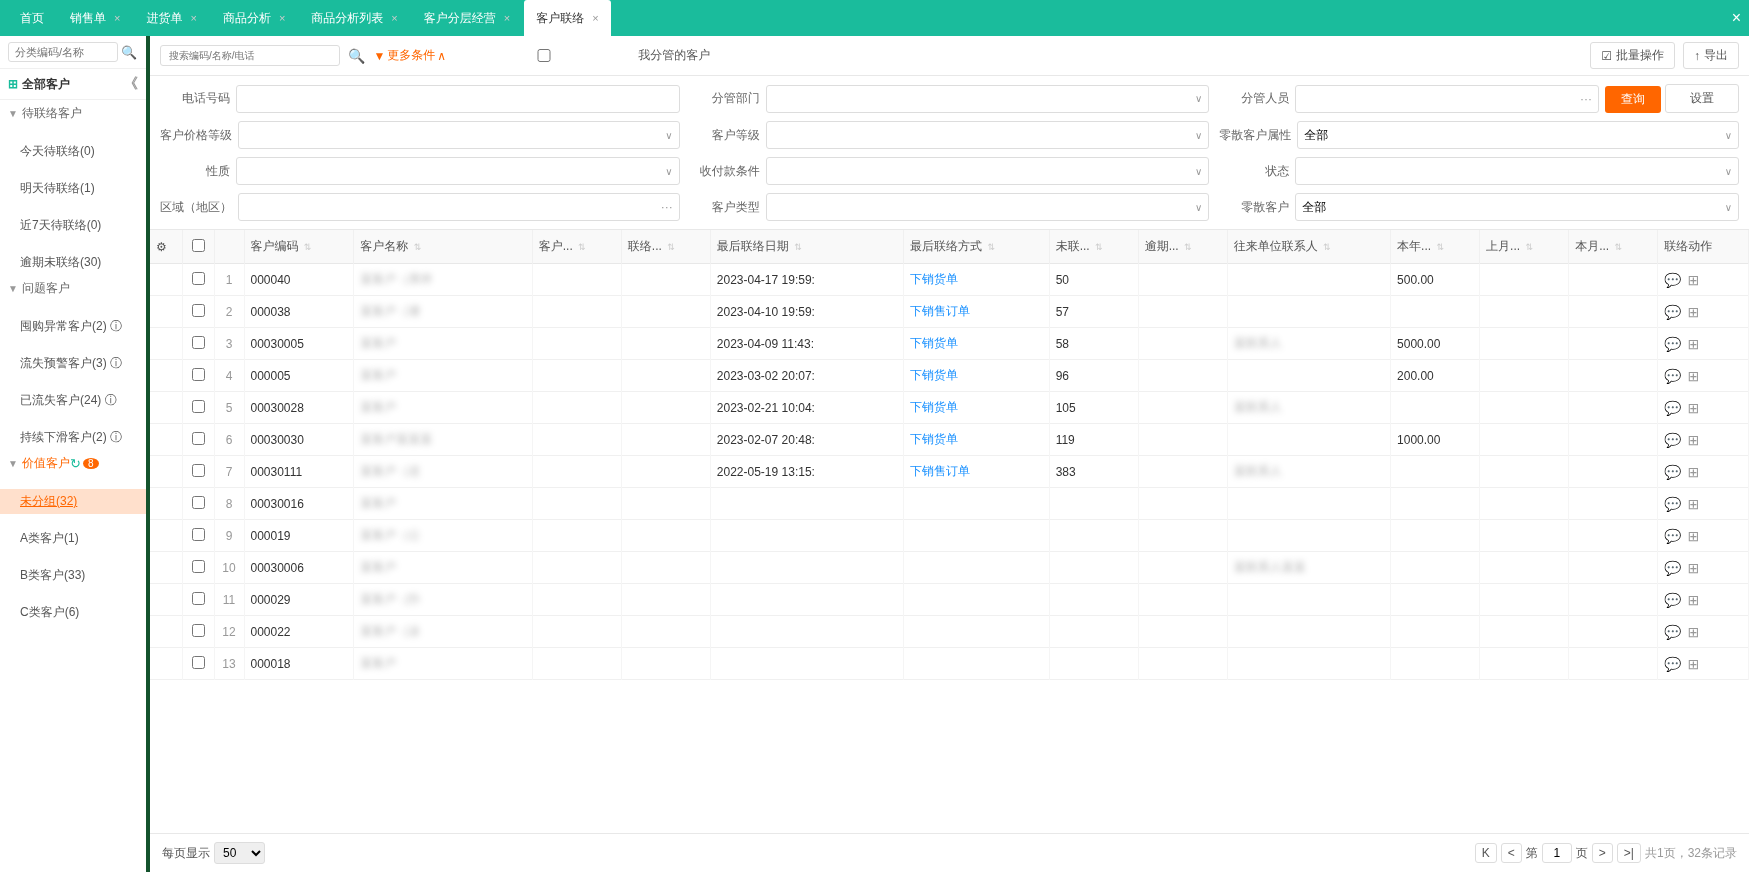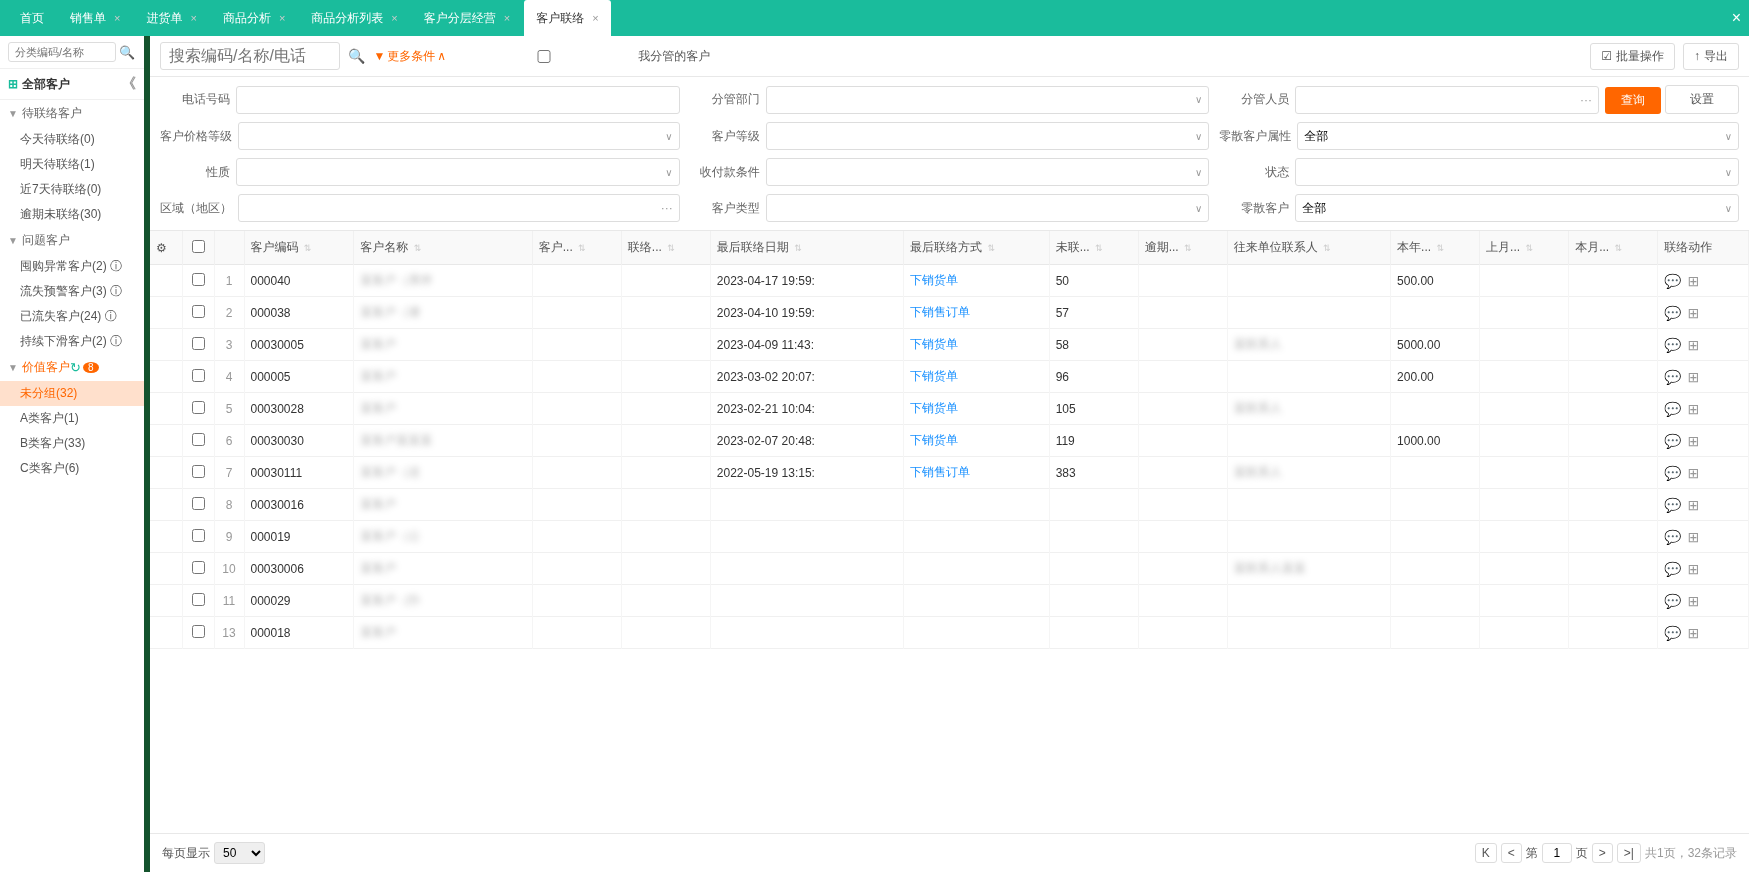--- a/index.html
+++ b/index.html
@@ -36,21 +36,21 @@
     .main-layout {
       display: flex;
       height: calc(100vh - 36px);
       overflow: hidden;
     }
 
     
     .sidebar {
       width: 150px;
       background: #fff;
-      border-right: 6px solid #14532d;
+      border-right: 4px solid #14532d;
       display: flex;
       flex-direction: column;
       overflow-y: auto;
       flex-shrink: 0;
     }
     .sidebar-search {
       display: flex;
       align-items: center;
       padding: 6px 8px;
       border-bottom: 1px solid #f0f0f0;
@@ -89,22 +89,23 @@
     .sidebar-group-label .arrow { margin-right: 4px; font-size: 10px; color: #999; }
     .sidebar-group-label.orange { color: #f60; }
 
     .sidebar-item {
       padding: 4px 8px 4px 20px;
       color: #555;
       cursor: pointer;
       white-space: nowrap;
       overflow: hidden;
       text-overflow: ellipsis;
-    }
-    .sidebar-item.active { background: #ffe0cc; color: #f60; }
+      margin-top: 12px;
+    }
+    .sidebar-item.active { background: #ffe0cc; color: #f60; text-decoration: underline; }
 
     
     .content-area {
       flex: 1;
       display: flex;
       flex-direction: column;
       overflow: hidden;
       background: #f5f5f5;
     }
 
@@ -373,21 +374,21 @@
     </div>
     <div class="sidebar-item active">未分组(32)</div>
     <div class="sidebar-item">A类客户(1)</div>
     <div class="sidebar-item">B类客户(33)</div>
     <div class="sidebar-item">C类客户(6)</div>
   </div>
 
   <div class="content-area">
 
     <div class="filter-bar">
-      <input type="text" style="border: 1px solid rgb(221, 221, 221); border-radius: 3px; padding: 4px 8px; width: 180px; font-size: 16px; outline: none;" placeholder="搜索编码/名称/电话">
+      <input type="text" style="border: 1px solid rgb(221, 221, 221); border-radius: 3px; padding: 4px 8px; width: 180px; font-size: 10px; outline: none;" placeholder="搜索编码/名称/电话">
       <span class="search-btn">🔍</span>
       <span class="more-conditions">
         <span style="color:#f60;">▼</span>
         <span style="color:#f60;">更多条件</span>
         <span style="color:#f60;">∧</span>
       </span>
       <label class="checkbox-label">
         <input type="checkbox" style="">
         <span>我分管的客户</span>
       </label>
@@ -769,20 +770,43 @@
     <td>
       <div class="td-actions">
         <span class="action-icon">💬</span>
         <span class="action-grid">⊞</span>
       </div>
     </td>
   </tr>
             <tr>
     <td class="settings-icon-cell"></td>
     <td class="checkbox-cell"><input type="checkbox" style=""></td>
+    <td class="td-index">12</td>
+    <td>000022</td>
+    <td><span class="td-blur">某客户（泳</span></td>
+    <td></td>
+    <td></td>
+    <td></td>
+    <td></td>
+    <td></td>
+    <td></td>
+    <td></td>
+    <td></td>
+    <td></td>
+    <td></td>
+    <td>
+      <div class="td-actions">
+        <span class="action-icon">💬</span>
+        <span class="action-grid">⊞</span>
+      </div>
+    </td>
+  </tr>
+            <tr>
+    <td class="settings-icon-cell"></td>
+    <td class="checkbox-cell"><input type="checkbox" style=""></td>
     <td class="td-index">13</td>
     <td>000018</td>
     <td><span class="td-blur">某客户</span></td>
     <td></td>
     <td></td>
     <td></td>
     <td></td>
     <td></td>
     <td></td>
     <td></td>

